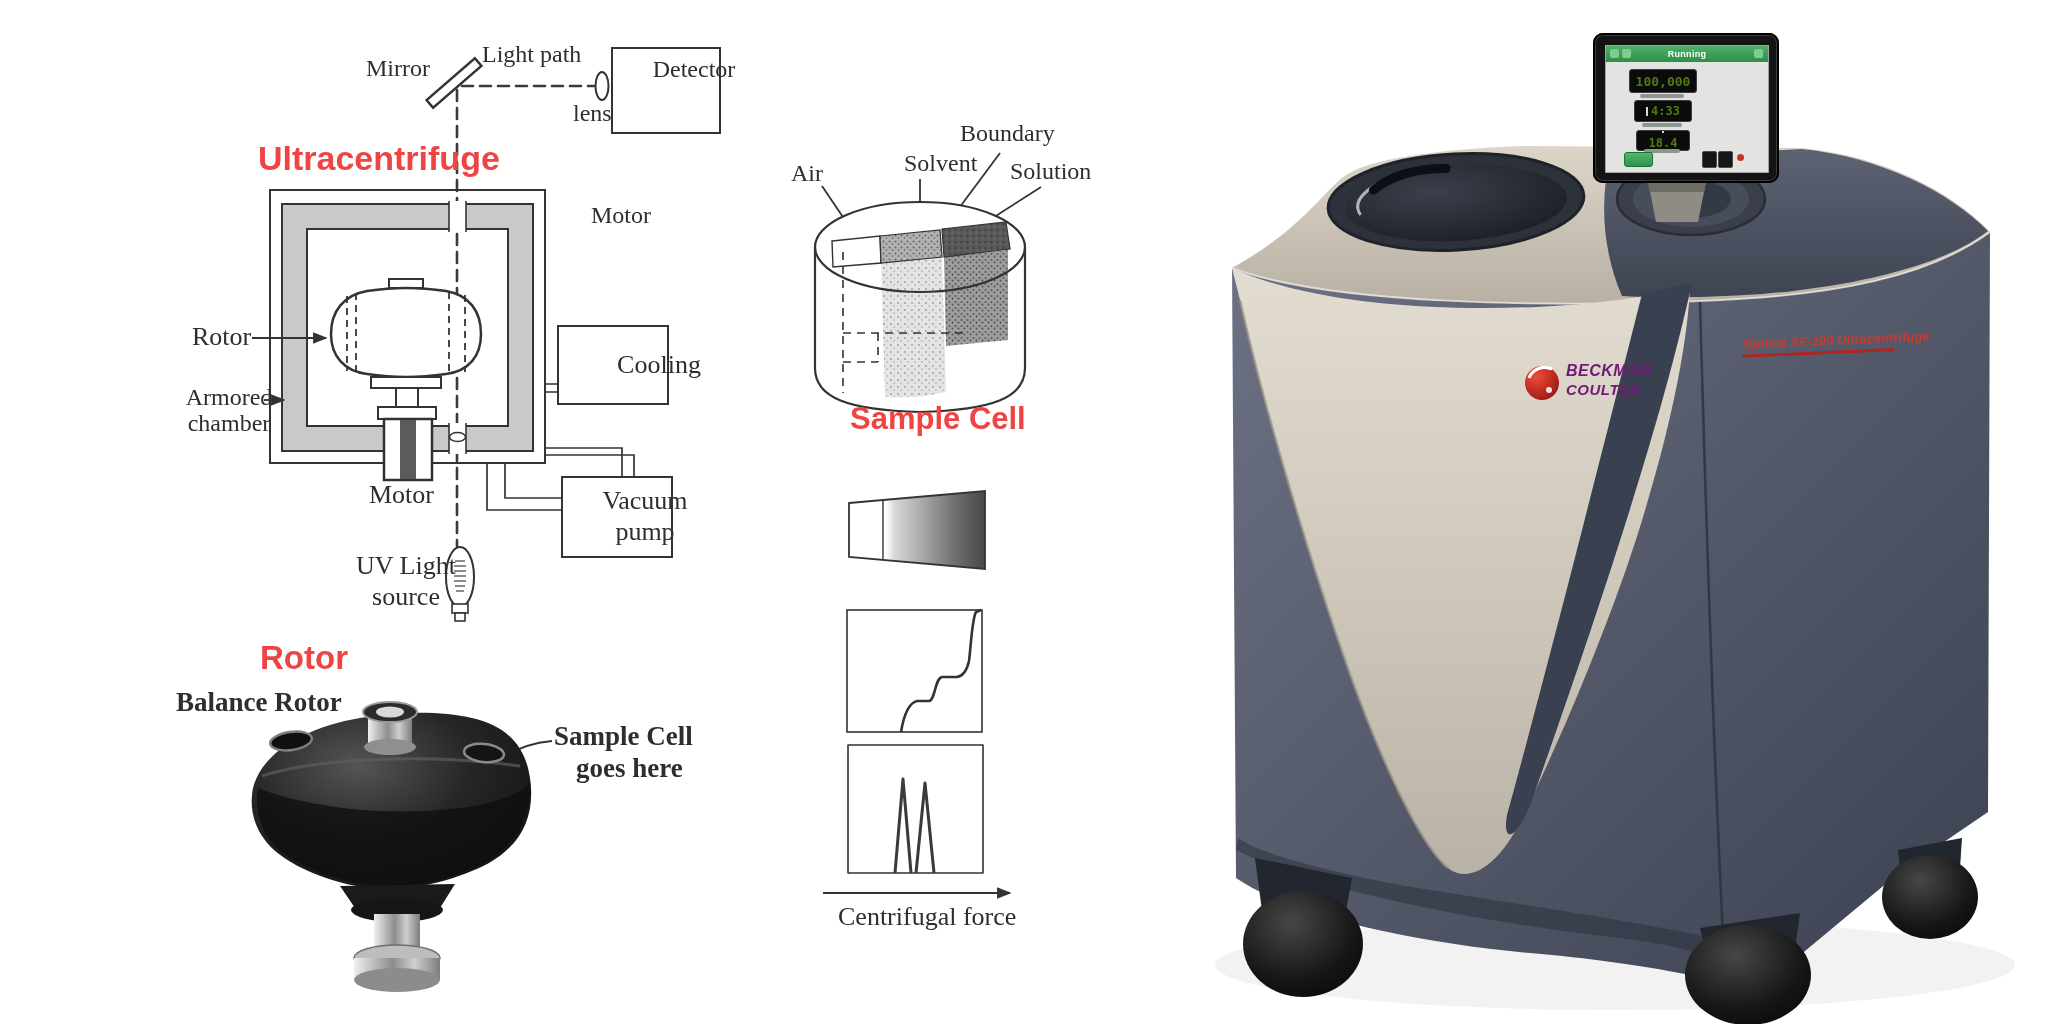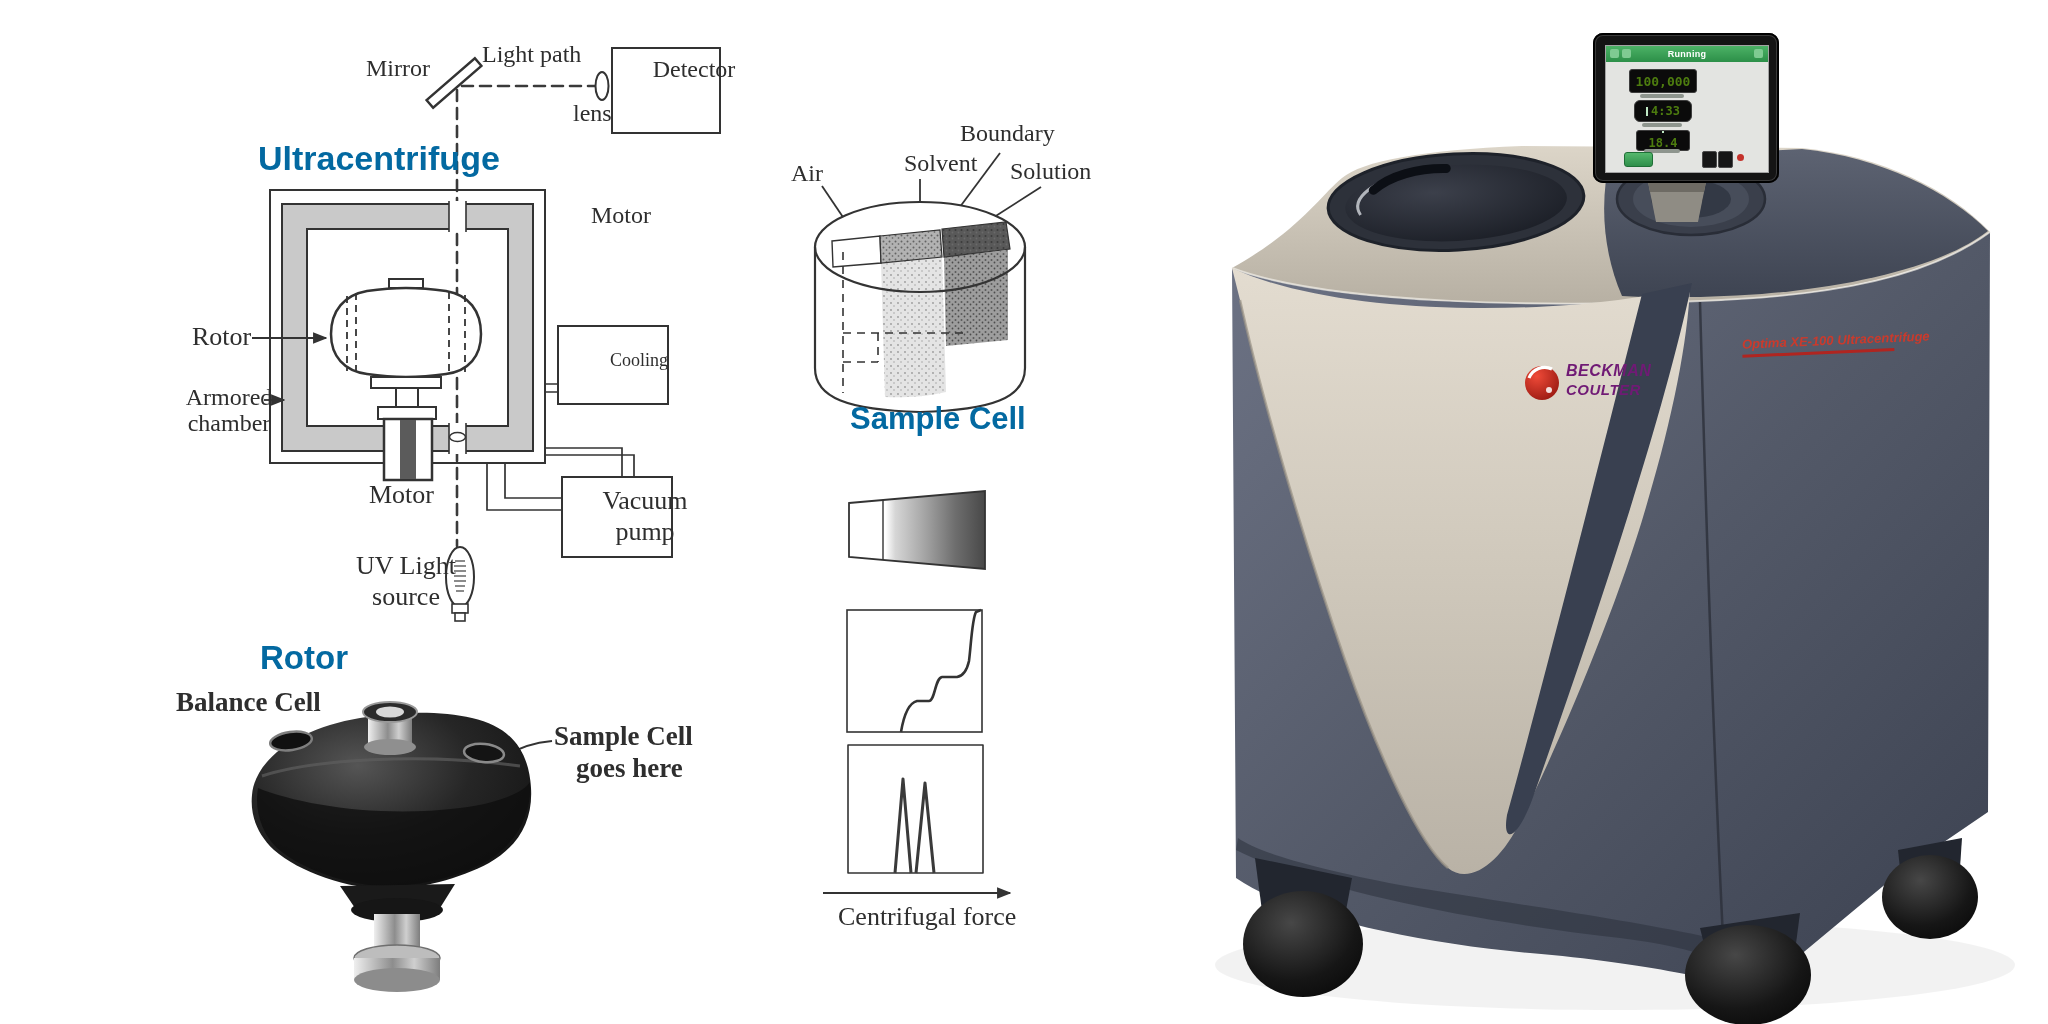--- a/index.html
+++ b/index.html
@@ -1,20 +1,20 @@
 <!DOCTYPE html>
 <html><head>
 <meta charset="utf-8">
 <style>
   html,body{margin:0;padding:0;background:#fff;}
   #stage{position:relative;width:2048px;height:1024px;background:#ffffff;overflow:hidden;
          font-family:"Liberation Serif","DejaVu Serif",serif;}
   #fig{position:absolute;left:0;top:0;width:2048px;height:1024px;}
   .lbl{position:absolute;color:#2e2e2e;white-space:nowrap;line-height:1.08;}
-  .lblb{position:absolute;color:#0369a1;font-family:"Liberation Sans","DejaVu Sans",sans-serif;
+  .lblb{position:absolute;color:#ef4444;font-family:"Liberation Sans","DejaVu Sans",sans-serif;
         font-weight:bold;white-space:nowrap;line-height:1.1;}
   .ctr{text-align:center;padding-left:28px;}
   
   .monitor{position:absolute;left:1593px;top:33px;width:186px;height:150px;background:#141414;
            border-radius:10px;box-shadow:inset 0 0 0 2px #000, inset 0 0 0 3px #3a3a3a;}
   .screen{position:absolute;left:12px;top:12px;width:162px;height:126px;background:#e3e4e1;
           border:1px solid #a3a3a3;overflow:hidden;text-align:right;}
   .gbar{position:absolute;left:0;top:0;width:100%;height:16px;
         background:linear-gradient(#4cb266,#2c8f48);display:flex;align-items:center;justify-content:center;}
   .gbar .t{color:#fff;font:bold 9px "Liberation Sans",sans-serif;letter-spacing:.3px;}
@@ -276,59 +276,59 @@
   <div class="lbl" style="left:482px;top:42px;font-size:24px;">Light path</div>
   <div class="lbl" style="left:573px;top:101px;font-size:24px;">lens</div>
   <div class="lbl ctr" style="left:612px;top:57px;width:108px;font-size:24px;">Detector</div>
   <div class="lblb" style="left:258px;top:140px;font-size:34px;">Ultracentrifuge</div>
   <div class="lbl" style="left:591px;top:203px;font-size:24px;">Motor</div>
   <div class="lbl" style="left:192px;top:323px;font-size:26px;">Rotor</div>
   <div class="lbl ctr" style="left:138px;top:385px;width:126px;font-size:24px;">
     <div>Armored</div>
     <div>chamber</div>
   </div>
-  <div class="lbl ctr" style="left:556px;top:351px;width:110px;font-size:18px;">Cooling</div>
+  <div class="lbl ctr" style="left:576px;top:351px;width:110px;font-size:26px;">Cooling</div>
   <div class="lbl" style="left:369px;top:481px;font-size:26px;">Motor</div>
   <div class="lbl ctr" style="left:562px;top:486px;width:110px;font-size:26px;line-height:1.18;">
     <div>Vacuum</div>
     <div>pump</div>
   </div>
   <div class="lbl ctr" style="left:318px;top:551px;width:120px;font-size:26px;line-height:1.18;">
     <div>UV Light</div>
     <div>source</div>
   </div>
 
   <div class="lbl" style="left:791px;top:161px;font-size:24px;">Air</div>
   <div class="lbl" style="left:884px;top:151px;font-size:24px;margin-left:20px;">Solvent</div>
   <div class="lbl" style="left:960px;top:121px;font-size:24px;">Boundary</div>
   <div class="lbl" style="left:1010px;top:159px;font-size:24px;">Solution</div>
   <div class="lblb" style="left:850px;top:402px;font-size:31px;">Sample Cell</div>
 
   <div class="lbl" style="left:838px;top:903px;font-size:26px;">Centrifugal force</div>
 
   <div class="lblb" style="left:260px;top:640px;font-size:33px;">Rotor</div>
-  <div class="lbl" style="left:176px;top:688px;font-size:27px;font-weight:600;">Balance Cell</div>
+  <div class="lbl" style="left:176px;top:688px;font-size:27px;font-weight:600;">Balance Rotor</div>
   <div class="lbl" style="left:554px;top:720px;font-size:27px;font-weight:600;line-height:1.2;">
     <div>Sample Cell</div>
     <div style="padding-left:22px;">goes here</div>
   </div>
 
   <div class="monitor">
     <div class="screen">
       <div class="gbar">
         <div class="gchip" style="left:4px;"></div>
         <div class="gchip" style="left:16px;"></div>
         <span class="t">Running</span>
         <div class="gchip" style="right:5px;left:auto;"></div>
       </div>
       <div class="lcd" style="left:23px;top:23px;width:66px;height:22px;font-size:13px;">
         <span>100,000</span>
       </div>
       <div class="sub" style="left:34px;top:48px;width:44px;"></div>
-      <div class="lcd" style="left:28px;top:54px;width:56px;height:20px;font-size:12px;border-radius:6px;">
+      <div class="lcd" style="left:28px;top:54px;width:56px;height:20px;font-size:12px;">
         <span class="tick"></span>
         <span>4:33</span>
       </div>
       <div class="sub" style="left:36px;top:77px;width:40px;"></div>
       <div class="lcd" style="left:30px;top:84px;width:52px;height:19px;font-size:12px;flex-direction:column;">
         <span class="tick"></span>
         <span>18.4</span>
       </div>
       <div class="sub" style="left:38px;top:103px;width:36px;"></div>
       <div class="btn-green"></div>

